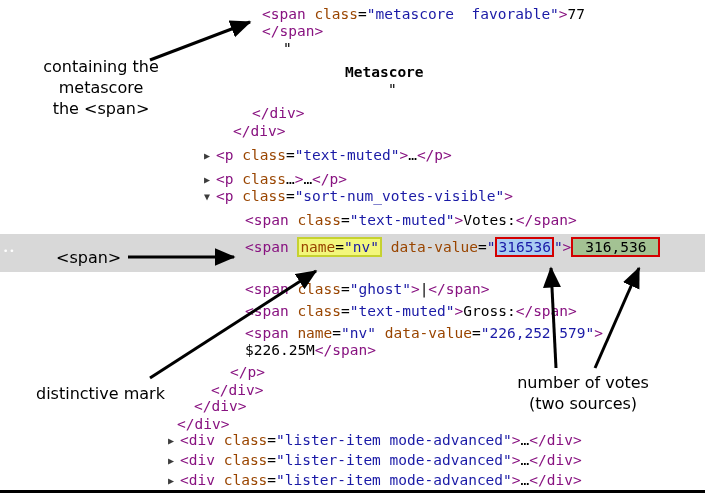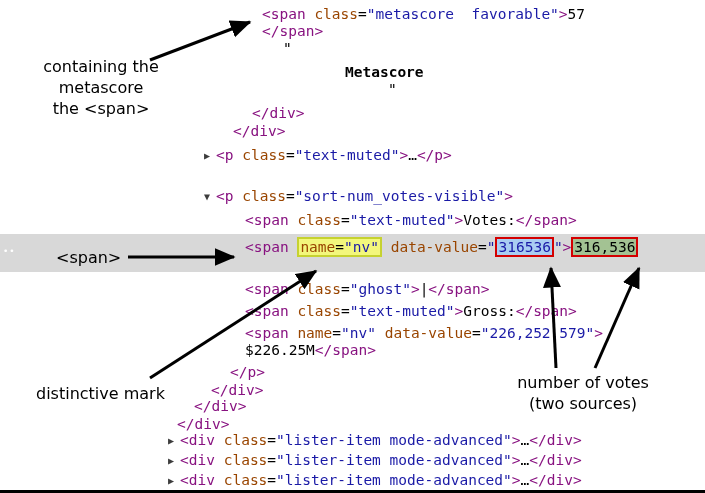--- a/index.html
+++ b/index.html
@@ -54,21 +54,21 @@
     padding: 0 1px;
   }
   .hl-blue {
     background: var(--c-hlb-bg, #a9cdf2);
     border: 2px solid var(--c-red, #d40000);
     padding: 0 1px;
   }
   .hl-green {
     background: var(--c-hlg-bg, #a3c293);
     border: 2px solid var(--c-red, #d40000);
-    padding: 0 1px;
+    padding: 0 12px;
   }
 
   
   #arrows {
     position: absolute;
     left: 0; top: 0;
     z-index: 4;
     pointer-events: none;
   }
 
@@ -96,28 +96,29 @@
 </head>
 <body>
 
 <div id="screen">
 
   <div id="selected-band">
     <span id="gutter-dots">••</span>
   </div>
 
   <div id="code-panel">
-      <div class="code-line" style="left: 262px; top: 5px;"><span class="tk-tag">&lt;span </span><span class="tk-attr">class</span><span class="tk-txt">=</span><span class="tk-val">"metascore  favorable"</span><span class="tk-tag">&gt;</span><span class="tk-txt">57</span></div>
+      <div class="code-line" style="left: 262px; top: 5px;"><span class="tk-tag">&lt;span </span><span class="tk-attr">class</span><span class="tk-txt">=</span><span class="tk-val">"metascore  favorable"</span><span class="tk-tag">&gt;</span><span class="tk-txt">77</span></div>
       <div class="code-line" style="left: 262px; top: 22px;"><span class="tk-tag">&lt;/span&gt;</span></div>
       <div class="code-line" style="left: 283px; top: 39px;"><span class="tk-txt">"</span></div>
       <div class="code-line" style="left: 345px; top: 63px; font-weight: bold;"><span class="tk-txt">Metascore</span></div>
       <div class="code-line" style="left: 388px; top: 80px;"><span class="tk-txt">"</span></div>
       <div class="code-line" style="left: 252px; top: 104px;"><span class="tk-tag">&lt;/div&gt;</span></div>
       <div class="code-line" style="left: 233px; top: 122px;"><span class="tk-tag">&lt;/div&gt;</span></div>
       <div class="code-line" style="left: 204px; top: 146px;"><span class="tk-arrow">▶ </span><span class="tk-tag">&lt;p </span><span class="tk-attr">class</span><span class="tk-txt">=</span><span class="tk-val">"text-muted"</span><span class="tk-tag">&gt;</span><span class="tk-txt">…</span><span class="tk-tag">&lt;/p&gt;</span></div>
+      <div class="code-line" style="left: 204px; top: 170px;"><span class="tk-arrow">▶ </span><span class="tk-tag">&lt;p </span><span class="tk-attr">class</span><span class="tk-txt">…</span><span class="tk-tag">&gt;</span><span class="tk-txt">…</span><span class="tk-tag">&lt;/p&gt;</span></div>
       <div class="code-line" style="left: 204px; top: 187px;"><span class="tk-arrow">▼ </span><span class="tk-tag">&lt;p </span><span class="tk-attr">class</span><span class="tk-txt">=</span><span class="tk-val">"sort-num_votes-visible"</span><span class="tk-tag">&gt;</span></div>
       <div class="code-line" style="left: 245px; top: 211px;"><span class="tk-tag">&lt;span </span><span class="tk-attr">class</span><span class="tk-txt">=</span><span class="tk-val">"text-muted"</span><span class="tk-tag">&gt;</span><span class="tk-txt">Votes:</span><span class="tk-tag">&lt;/span&gt;</span></div>
       <div class="code-line" style="left: 245px; top: 238px;"><span class="tk-tag">&lt;span </span><span class="hl-yellow"><span class="tk-attr">name</span><span class="tk-txt">=</span><span class="tk-val">"nv"</span></span><span class="tk-txt"> </span><span class="tk-attr">data-value</span><span class="tk-txt">=</span><span class="tk-val">"</span><span class="hl-blue"><span class="tk-val">316536</span></span><span class="tk-val">"</span><span class="tk-tag">&gt;</span><span class="hl-green"><span class="tk-txt">316,536</span></span></div>
       <div class="code-line" style="left: 245px; top: 280px;"><span class="tk-tag">&lt;span </span><span class="tk-attr">class</span><span class="tk-txt">=</span><span class="tk-val">"ghost"</span><span class="tk-tag">&gt;</span><span class="tk-txt">|</span><span class="tk-tag">&lt;/span&gt;</span></div>
       <div class="code-line" style="left: 245px; top: 302px;"><span class="tk-tag">&lt;span </span><span class="tk-attr">class</span><span class="tk-txt">=</span><span class="tk-val">"text-muted"</span><span class="tk-tag">&gt;</span><span class="tk-txt">Gross:</span><span class="tk-tag">&lt;/span&gt;</span></div>
       <div class="code-line" style="left: 245px; top: 324px;"><span class="tk-tag">&lt;span </span><span class="tk-attr">name</span><span class="tk-txt">=</span><span class="tk-val">"nv"</span><span class="tk-txt"> </span><span class="tk-attr">data-value</span><span class="tk-txt">=</span><span class="tk-val">"226,252,579"</span><span class="tk-tag">&gt;</span></div>
       <div class="code-line" style="left: 245px; top: 341px;"><span class="tk-txt">$226.25M</span><span class="tk-tag">&lt;/span&gt;</span></div>
       <div class="code-line" style="left: 230px; top: 363px;"><span class="tk-tag">&lt;/p&gt;</span></div>
       <div class="code-line" style="left: 211px; top: 381px;"><span class="tk-tag">&lt;/div&gt;</span></div>
       <div class="code-line" style="left: 194px; top: 397px;"><span class="tk-tag">&lt;/div&gt;</span></div>

